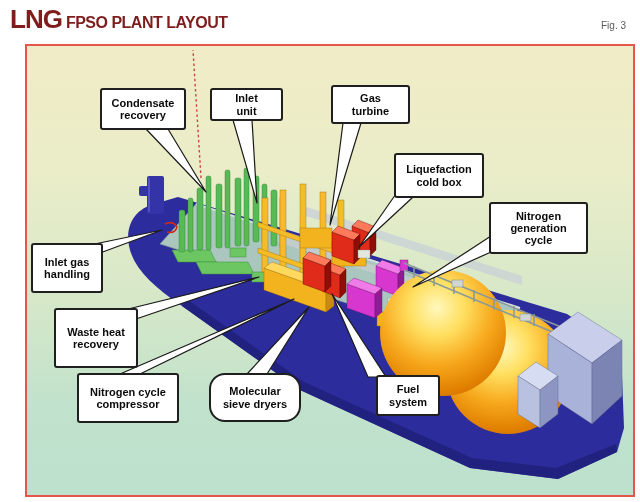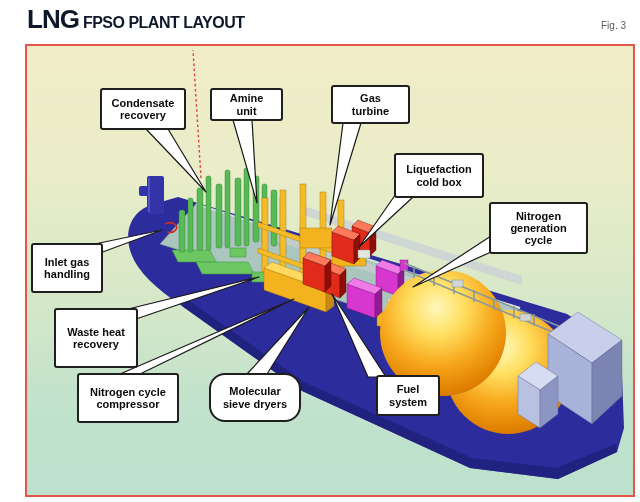--- a/index.html
+++ b/index.html
@@ -2,22 +2,22 @@
 <html><head>
 <meta charset="utf-8">
 <style>
   html,body{margin:0;padding:0;}
   body{
     width:640px;height:502px;position:relative;overflow:hidden;
     background:#ffffff;
     font-family:"Liberation Sans", sans-serif;
   }
   .title{
-    position:absolute;left:27px;top:4px;height:34px;
-    color:#0f172a;white-space:nowrap;
+    position:absolute;left:10px;top:4px;height:34px;
+    color:#7f1d1d;white-space:nowrap;
   }
   .t-lead{font-size:26px;font-weight:bold;letter-spacing:-1px;}
   .t-rest{font-size:16px;font-weight:bold;letter-spacing:-0.5px;margin-left:4px;}
   .fig-num{
     position:absolute;right:14px;top:20px;font-size:10px;color:#5a5a5a;
   }
   .frame{
     position:absolute;left:25px;top:44px;width:610px;height:453px;
     box-sizing:border-box;border:2px solid #e4564a;
     background:linear-gradient(180deg,#f1ecc8 0%,#eaedc8 28%,#d7e8c8 55%,#c1e2cc 80%,#bce1cd 100%);
@@ -185,21 +185,21 @@
     <polygon points="85,246 100,253 162,230"></polygon>
     <polygon points="120,311 136,319 259,277"></polygon>
     <polygon points="120,374 140,374 294,299"></polygon>
     <polygon points="247,374 267,374 309,307"></polygon>
     <polygon points="368,377 386,377 332,294"></polygon>
   </g>
 </svg>
 
 <div class="callout" style="left:100px;top:88px;width:86px;height:42px;">Condensate
 recovery</div>
-<div class="callout" style="left:210px;top:88px;width:73px;height:33px;">Amine
+<div class="callout" style="left:210px;top:88px;width:73px;height:33px;">Inlet
 unit</div>
 <div class="callout" style="left:331px;top:85px;width:79px;height:39px;">Gas
 turbine</div>
 <div class="callout" style="left:394px;top:153px;width:90px;height:45px;">Liquefaction
 cold box</div>
 <div class="callout" style="left:489px;top:202px;width:99px;height:52px;">Nitrogen
 generation
 cycle</div>
 <div class="callout" style="left:31px;top:243px;width:72px;height:50px;">Inlet gas
 handling</div>

